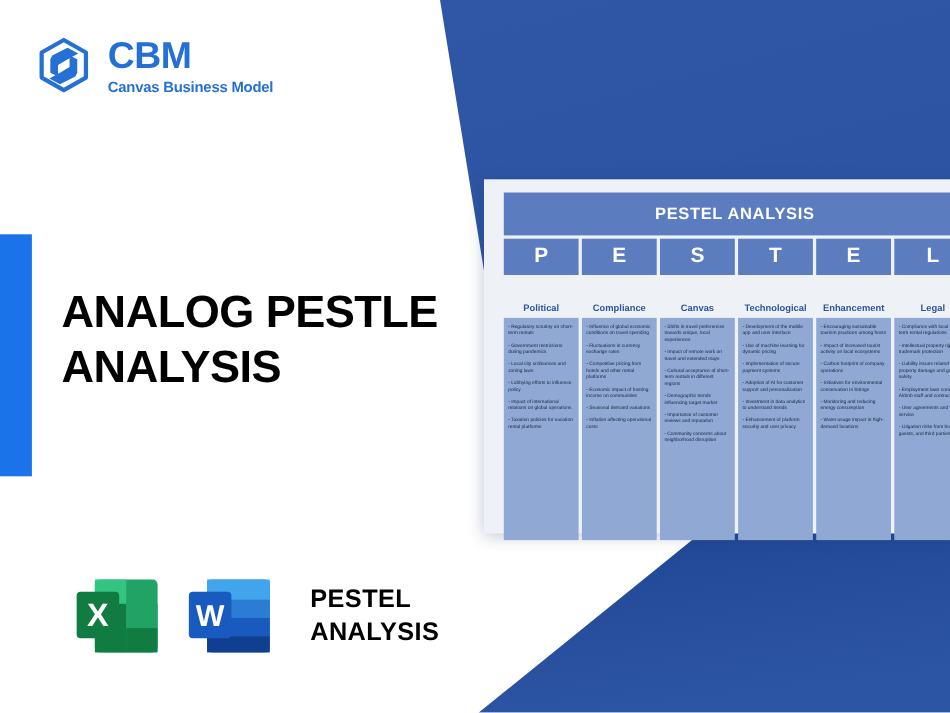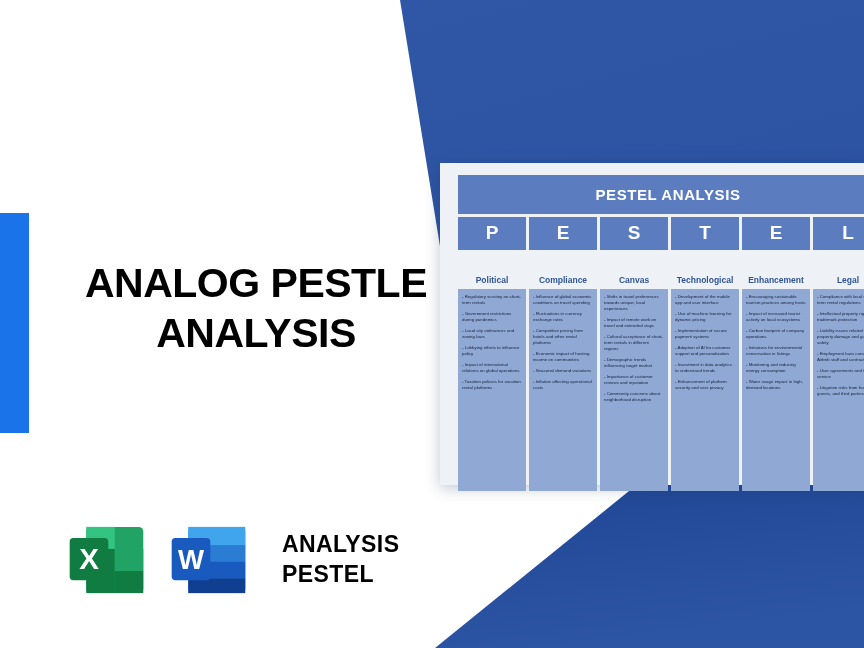--- a/index.html
+++ b/index.html
@@ -76,21 +76,20 @@
     position: absolute;
     left: 56px;
     top: 258px;
     width: 400px;
     font-size: 41px;
     font-weight: bold;
     color: #000000;
     line-height: 1.22;
     letter-spacing: -0.5px;
     z-index: 5;
-    text-align: center;
   }
 
   
   .icons-row {
     position: absolute;
     left: 66px;
     top: 514px;
     display: flex;
     align-items: center;
     z-index: 5;
@@ -197,20 +196,35 @@
         <stop offset="0%" stop-color="#1f4593"></stop>
         <stop offset="100%" stop-color="#2c55a3"></stop>
       </linearGradient>
     </defs>
     <polygon points="400,0 864,0 864,474 477,474" fill="url(#gradTop)"></polygon>
     <polygon points="655,470 864,470 864,648 435,648" fill="url(#gradBot)"></polygon>
   </svg>
 
   <div class="left-accent"></div>
 
+  <div class="logo-block">
+    <svg class="logo-mark" viewBox="0 0 64 64">
+      <g fill="none" stroke="#2570d4" stroke-width="4.4" stroke-linejoin="round">
+        <path d="M32 5 L55 18 L55 44 L32 57 L9 44 L9 18 Z"></path>
+      </g>
+      <g fill="#2570d4">
+        <path d="M20 21 L36 13 L47 19 L36 25 L26 31 L26 43 L18 39 L18 25 Z"></path>
+        <path d="M44 43 L28 51 L17 45 L28 39 L38 33 L38 21 L46 25 L46 39 Z"></path>
+      </g>
+    </svg>
+    <div class="logo-text">
+      <div class="logo-title">CBM</div>
+      <div class="logo-sub">Canvas Business Model</div>
+    </div>
+  </div>
 
   <div class="headline">ANALOG PESTLE ANALYSIS</div>
 
   <div class="icons-row">
     <svg class="file-icon" viewBox="0 0 100 100">
       <rect x="22" y="14" width="62" height="72" rx="5" fill="#21a366"></rect>
       <rect x="22" y="14" width="31" height="24" fill="#33c481"></rect>
       <rect x="22" y="38" width="31" height="24" fill="#107c41"></rect>
       <rect x="22" y="62" width="31" height="24" fill="#107c41"></rect>
       <rect x="53" y="38" width="31" height="24" fill="#21a366"></rect>
@@ -221,22 +235,22 @@
     <svg class="file-icon" viewBox="0 0 100 100">
       <rect x="22" y="14" width="62" height="72" rx="5" fill="#2b7cd3"></rect>
       <rect x="22" y="14" width="62" height="20" fill="#41a5ee"></rect>
       <rect x="22" y="34" width="62" height="18" fill="#2b7cd3"></rect>
       <rect x="22" y="52" width="62" height="18" fill="#185abd"></rect>
       <rect x="22" y="70" width="62" height="16" fill="#103f91"></rect>
       <rect x="4" y="26" width="42" height="46" rx="4" fill="#185abd"></rect>
       <text x="25" y="60" font-family="'Liberation Sans',sans-serif" font-size="30" font-weight="bold" fill="#ffffff" text-anchor="middle">W</text>
     </svg>
     <div class="icons-label">
+      <div>PESTEL</div>
       <div>ANALYSIS</div>
-      <div>PESTEL</div>
     </div>
   </div>
 
   <div class="pestel-card">
     <div class="pestel-inner">
       <div class="pestel-title">PESTEL ANALYSIS</div>
       <div class="pestel-cols">
 
         <div class="pcol">
           <div class="pcol-letter">P</div>

